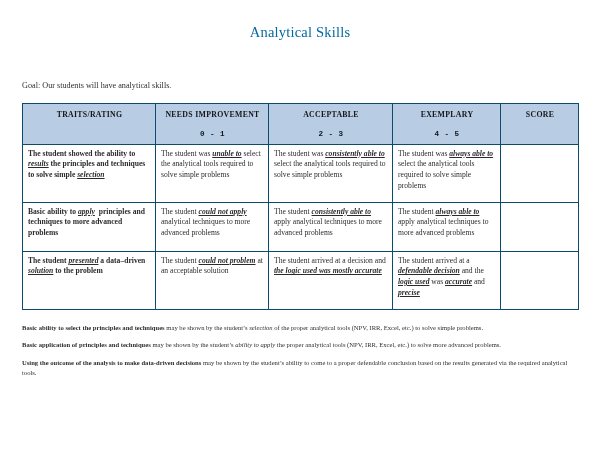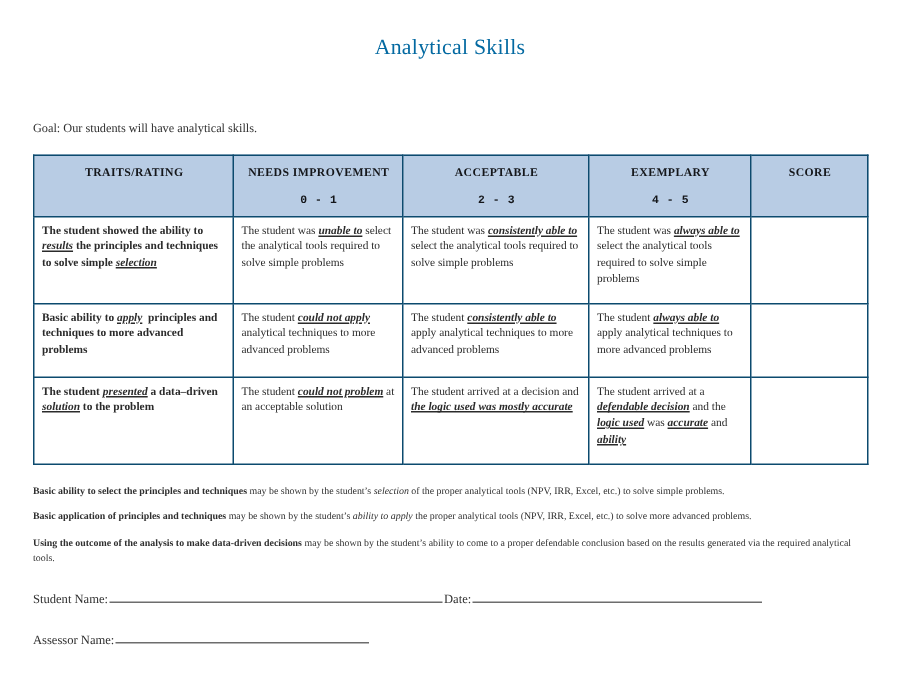--- a/index.html
+++ b/index.html
@@ -216,41 +216,33 @@
         <td class="trait-cell">
           The student <span class="bi">presented</span> a data–driven <span class="bi">solution</span> to the problem
         </td>
         <td>
           The student <span class="bi">could not problem</span> at an acceptable solution
         </td>
         <td>
           The student arrived at a decision and <span class="bi">the logic used was mostly accurate</span>
         </td>
         <td>
-          The student arrived at a <span class="bi">defendable decision</span> and the <span class="bi">logic used</span> was <span class="bi">accurate</span> and <span class="bi">ability</span>
+          The student arrived at a <span class="bi">defendable decision</span> and the <span class="bi">logic used</span> was <span class="bi">accurate</span> and <span class="bi">precise</span>
         </td>
         <td class="score-cell"></td>
       </tr>
     </tbody>
   </table>
 
   <div class="notes">
     <p class="note">
       <b>Basic ability to select the principles and techniques</b> may be shown by the student’s <span class="i">selection</span> of the proper analytical tools (NPV, IRR, Excel, etc.) to solve simple problems.
     </p>
     <p class="note">
       <b>Basic application of principles and techniques</b> may be shown by the student’s <span class="i">ability to apply</span> the proper analytical tools (NPV, IRR, Excel, etc.) to solve more advanced problems.
     </p>
     <p class="note">
       <b>Using the outcome of the analysis to make data-driven decisions</b> may be shown by the student’s ability to come to a proper defendable conclusion based on the results generated via the required analytical tools.
     </p>
   </div>
 
-  <div class="siglines">
-    <div class="sigrow">
-      <span class="sig-label">Student Name:</span><span class="rule rule-student"></span><span class="sig-label">Date:</span><span class="rule rule-date"></span>
-    </div>
-    <div class="sigrow">
-      <span class="sig-label">Assessor Name:</span><span class="rule rule-assessor"></span>
-    </div>
-  </div>
 
 </div>
 
 </body></html>

